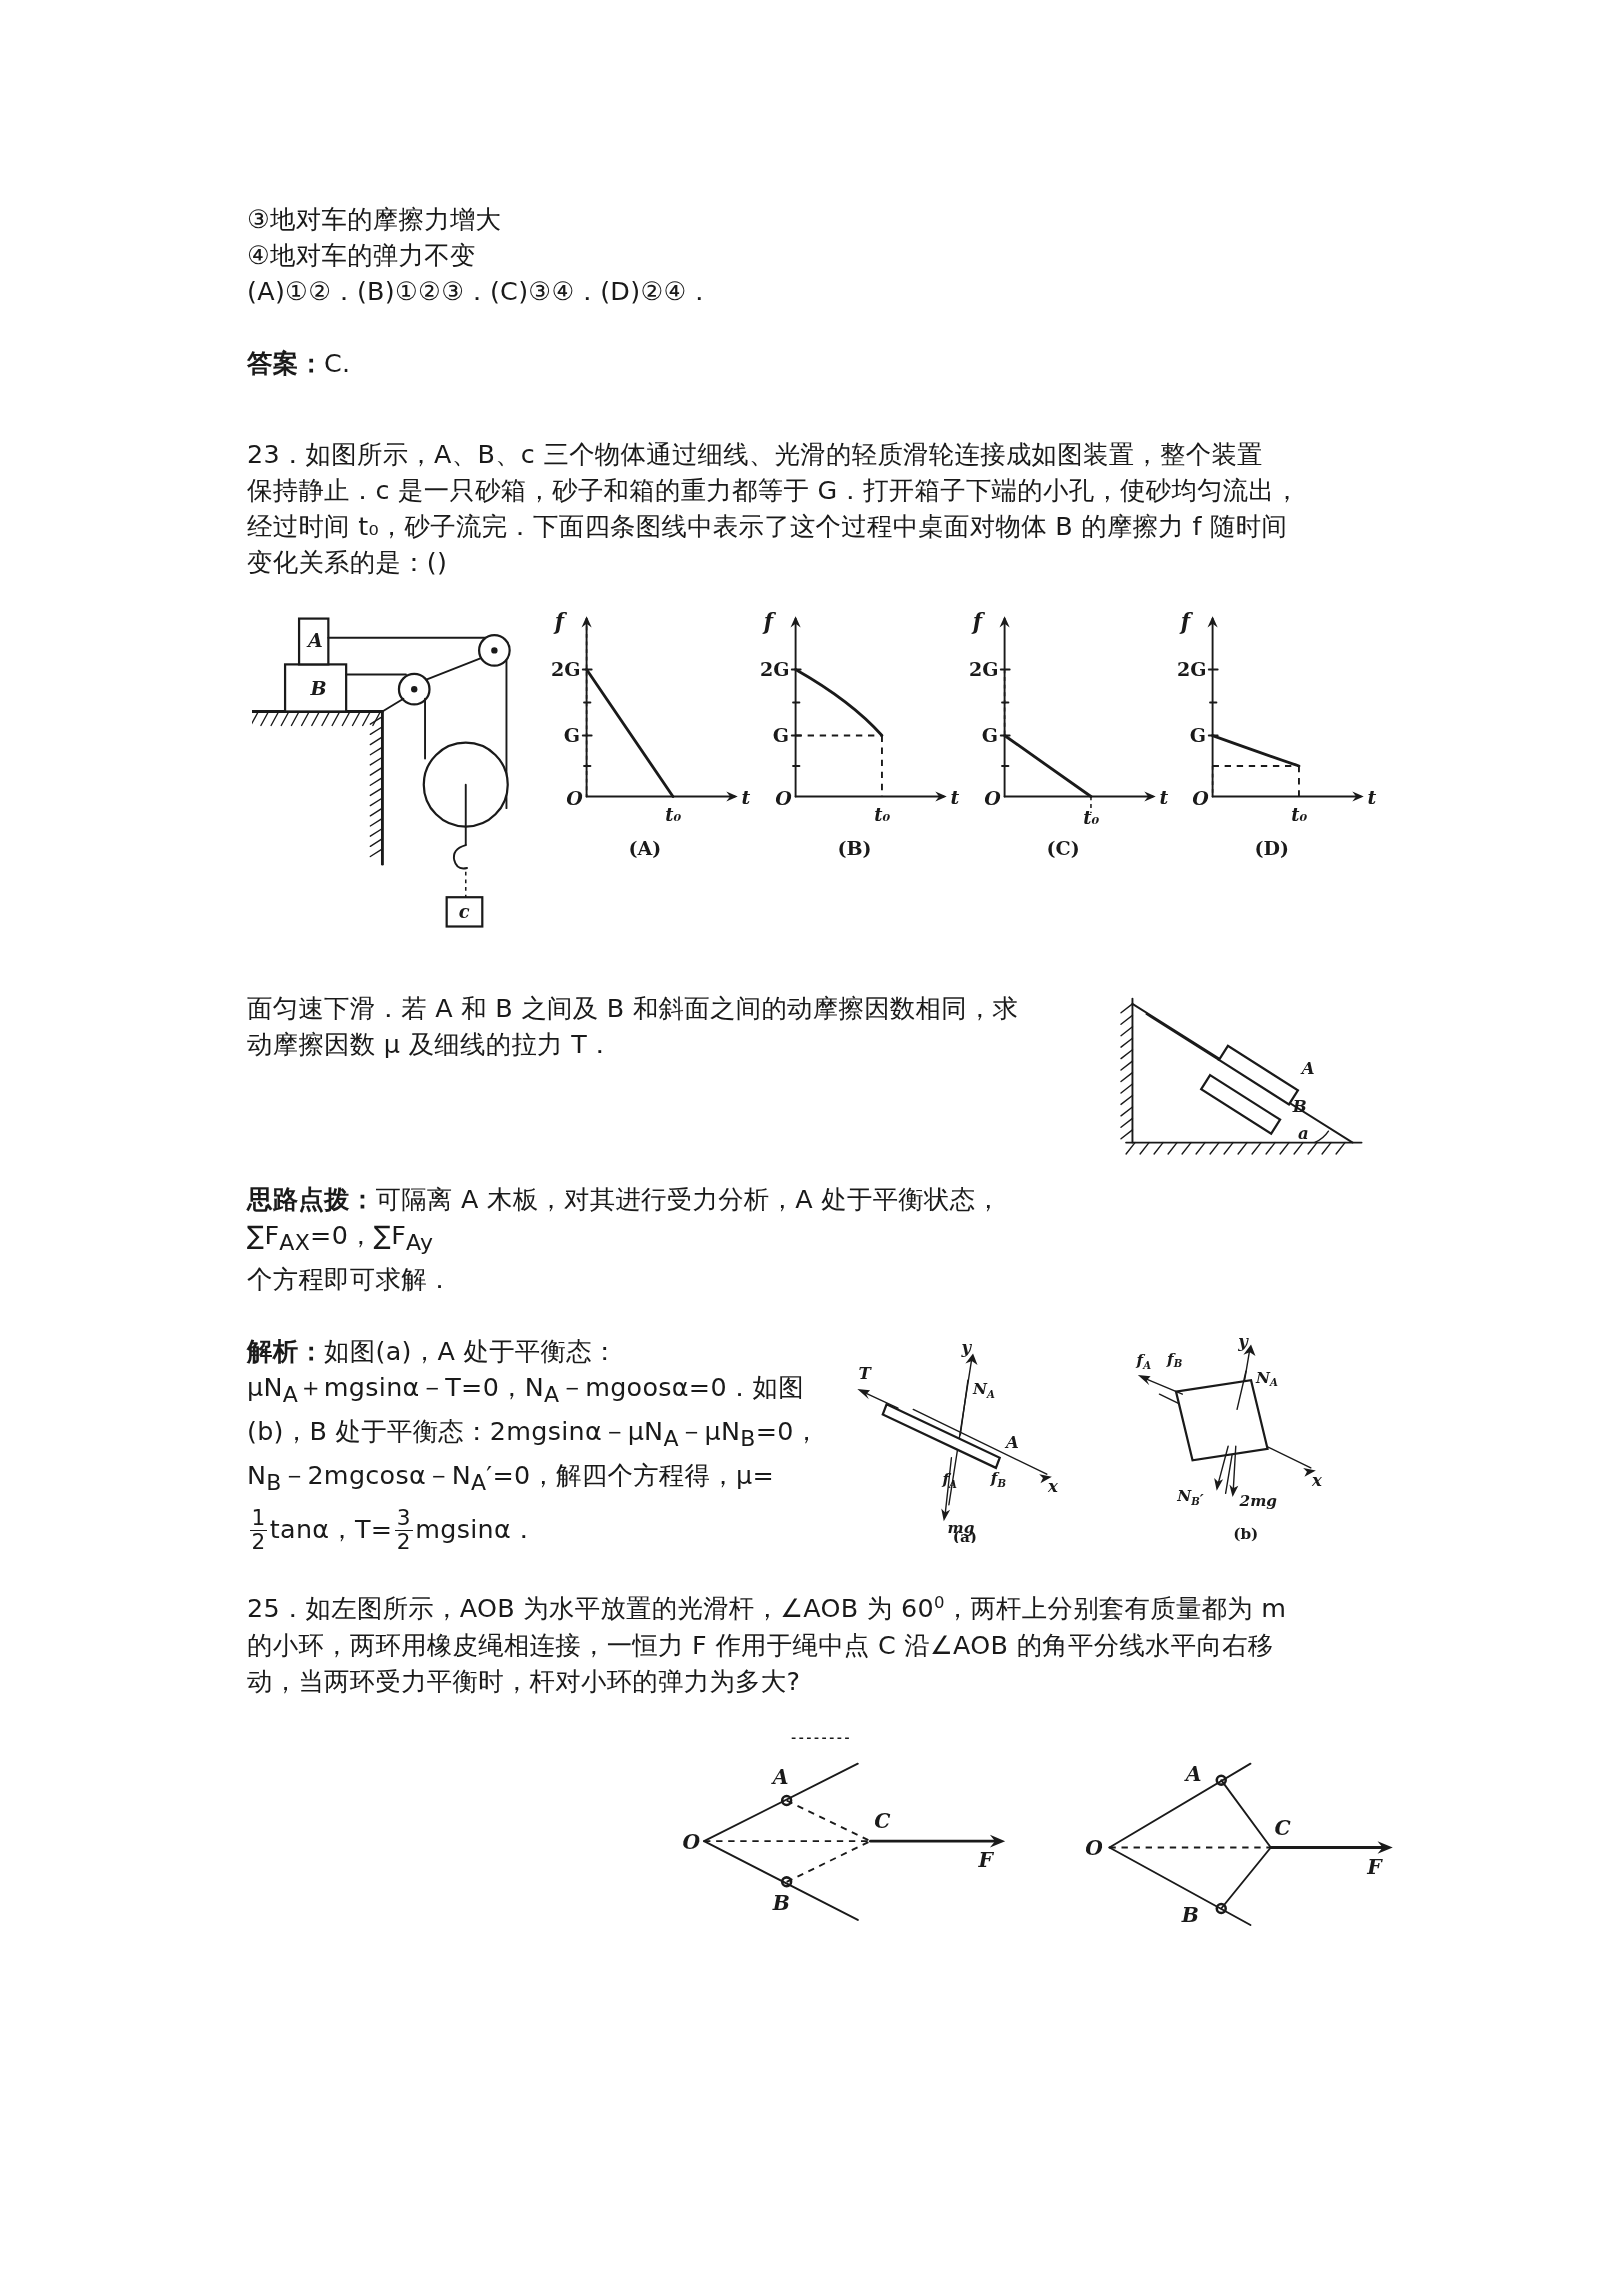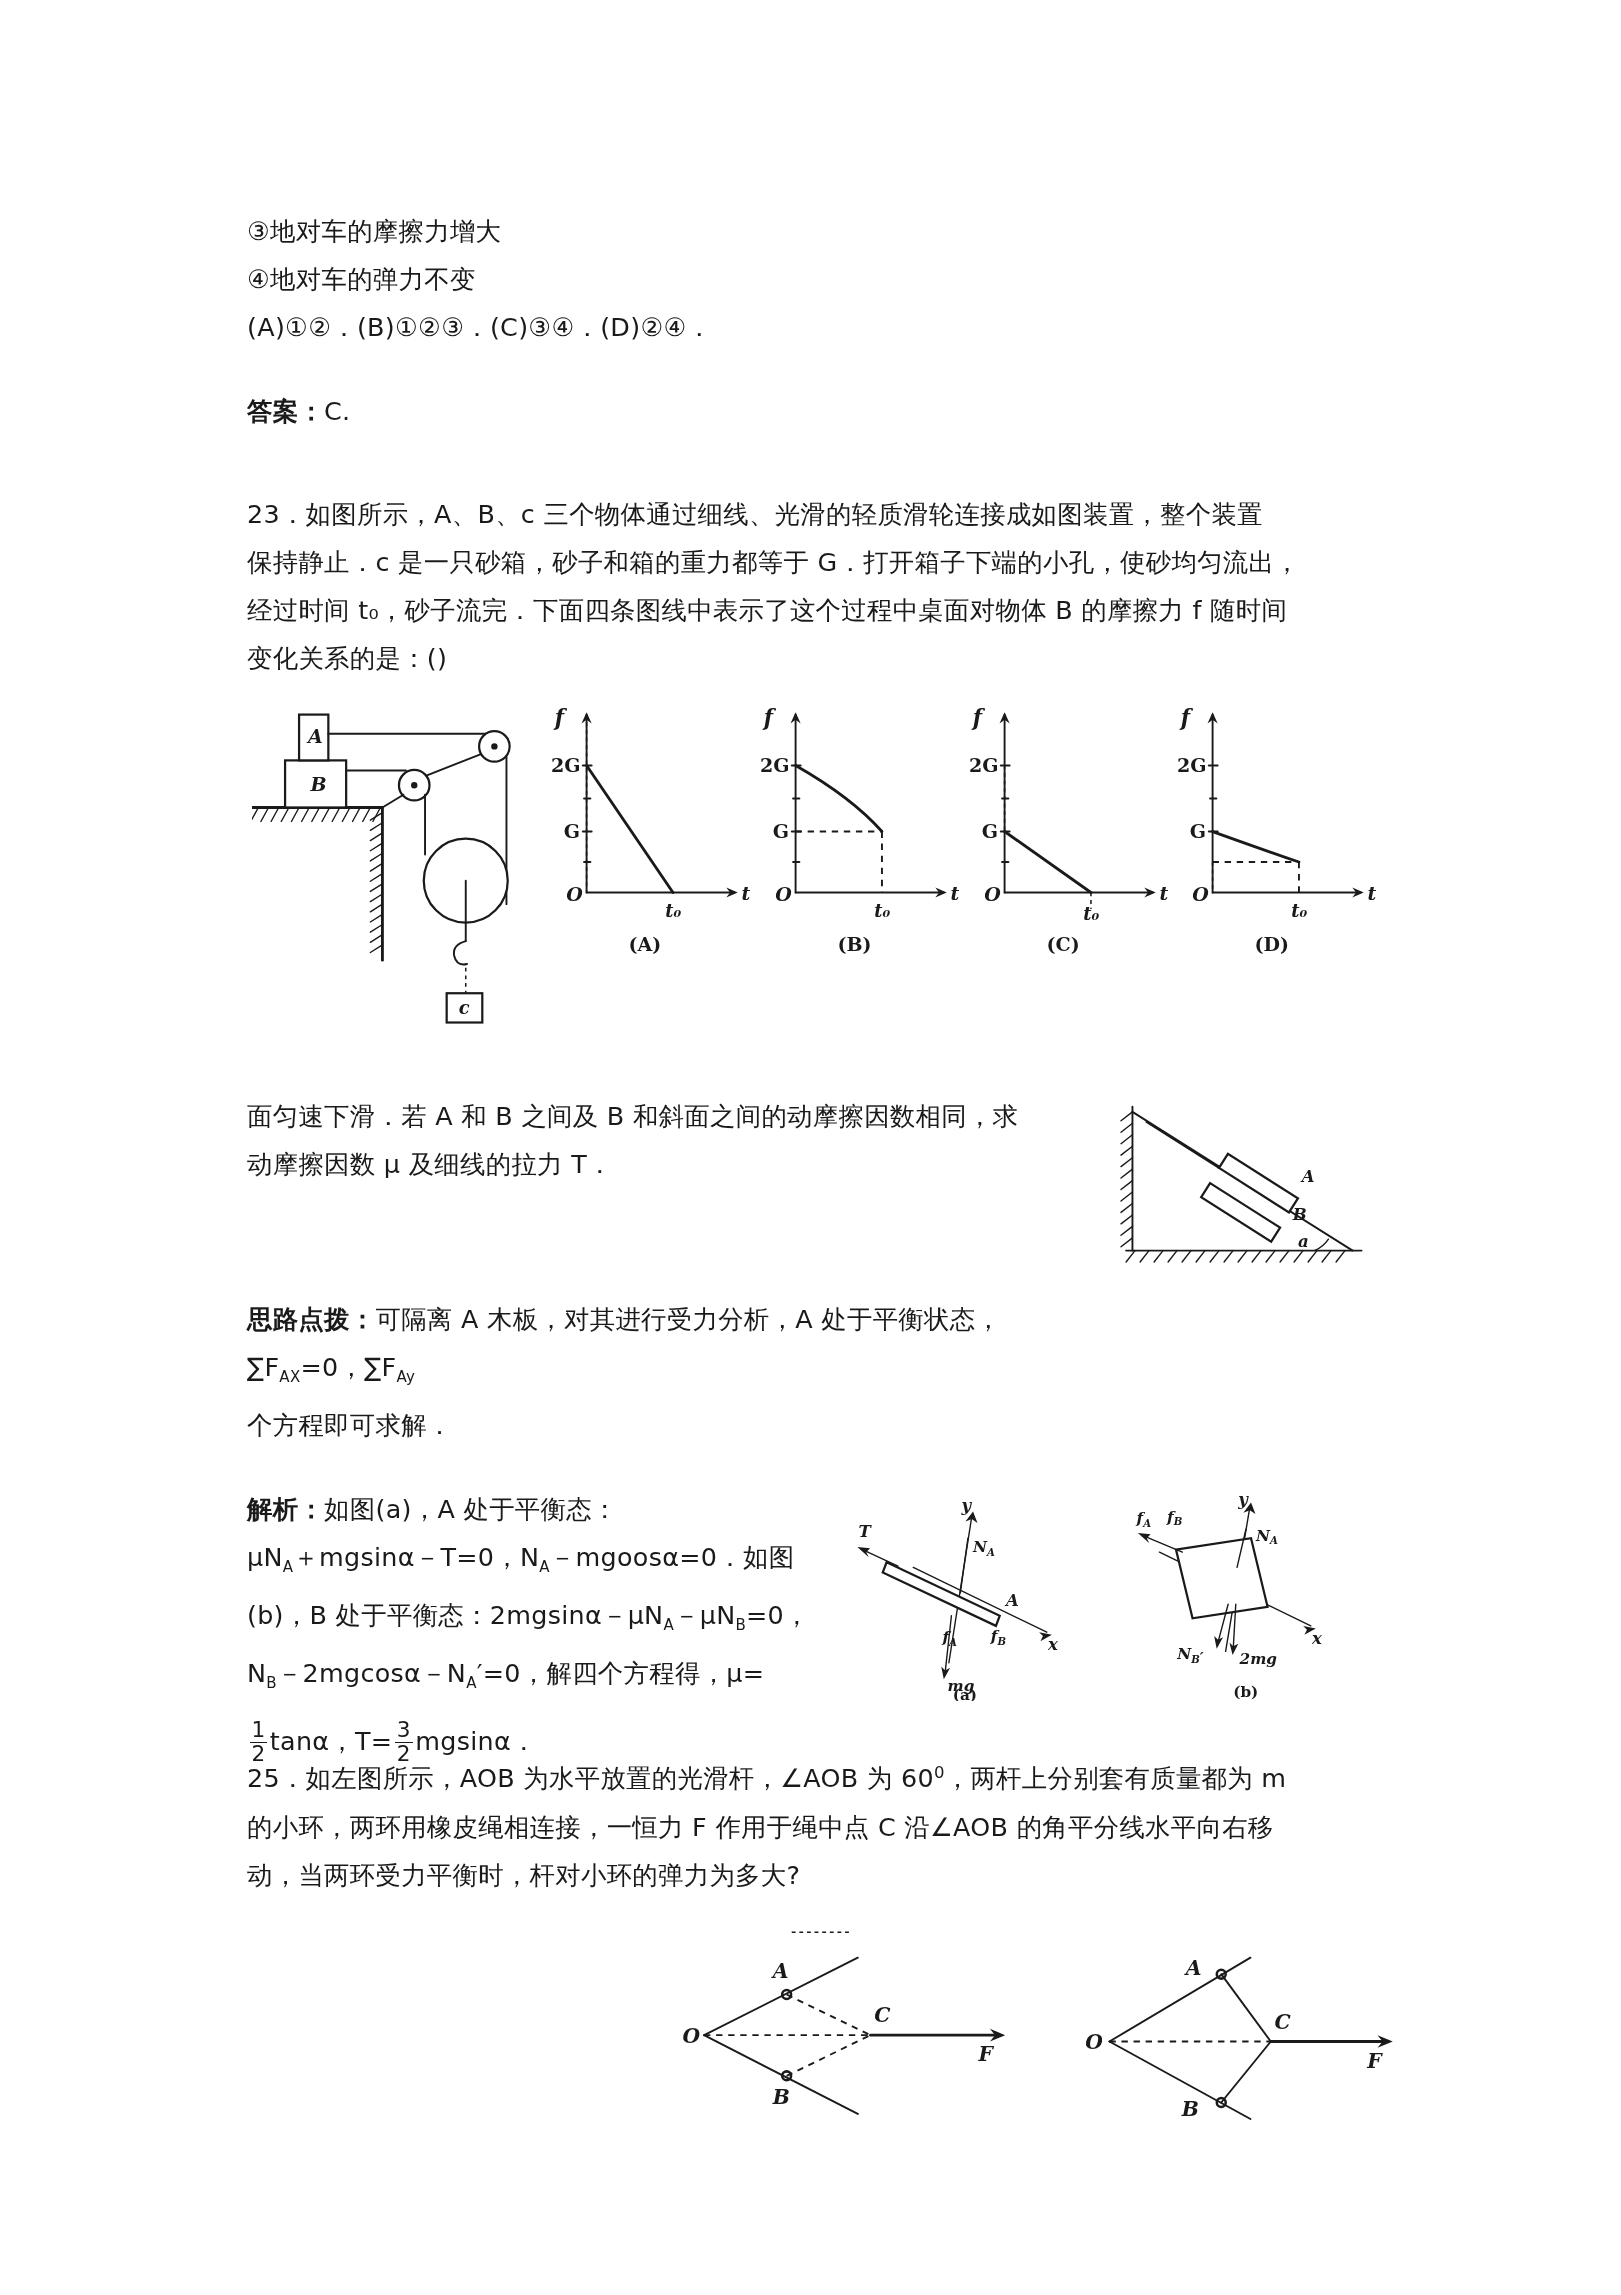--- a/index.html
+++ b/index.html
@@ -23,28 +23,27 @@
     position: absolute;
     left: 247px;
     top: 201px;
     width: 1139px;
   }
   .line {
     font-size: 25.4px;
     line-height: 36px;
     letter-spacing: 0.3px;
     white-space: nowrap;
-    margin-top: 12px;
   }
   .bold { font-weight: bold; }
   .block-gap-sm { height: 18px; }
   .block-gap-md { height: 36px; }
   .block-gap-lg { height: 55px; }
   .sup { font-size: 16.5px; vertical-align: super; }
-  .sub { font-size: 15px; vertical-align: sub; }
+  .sub { font-size: 22px; vertical-align: sub; }
 
   
   .frac {
     display: inline-block;
     vertical-align: middle;
     text-align: center;
     font-size: 21.6px;
     line-height: 1.05;
     margin: 0 2.5px;
     position: relative;

